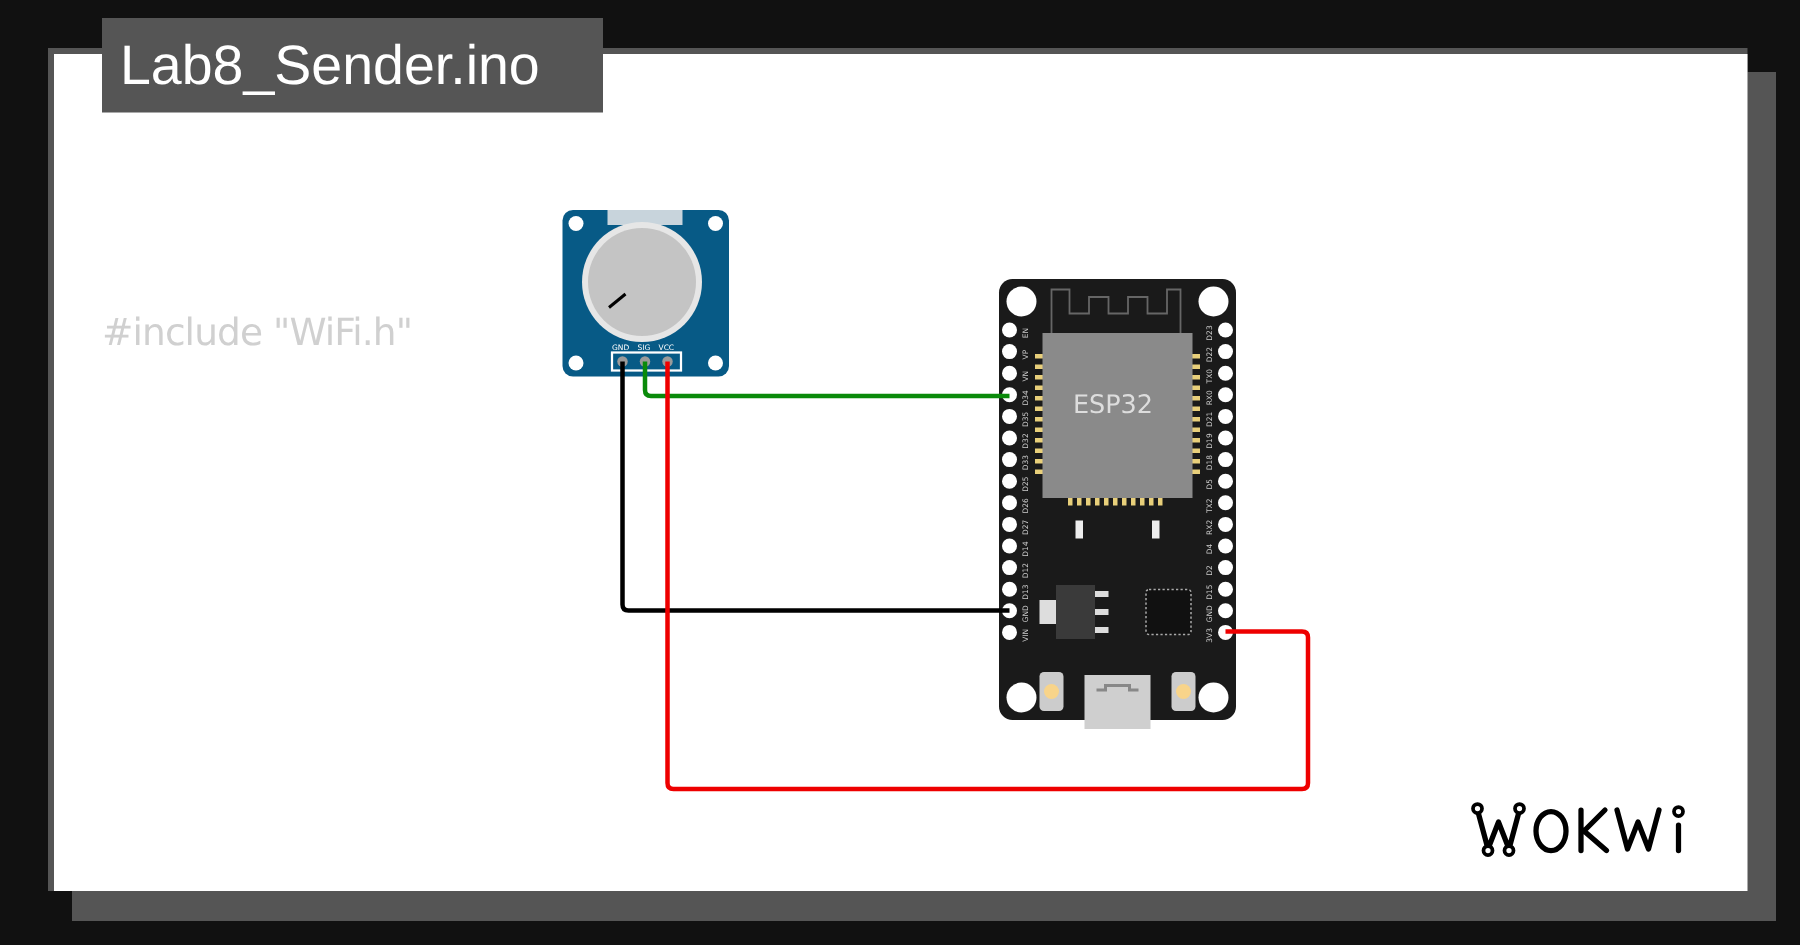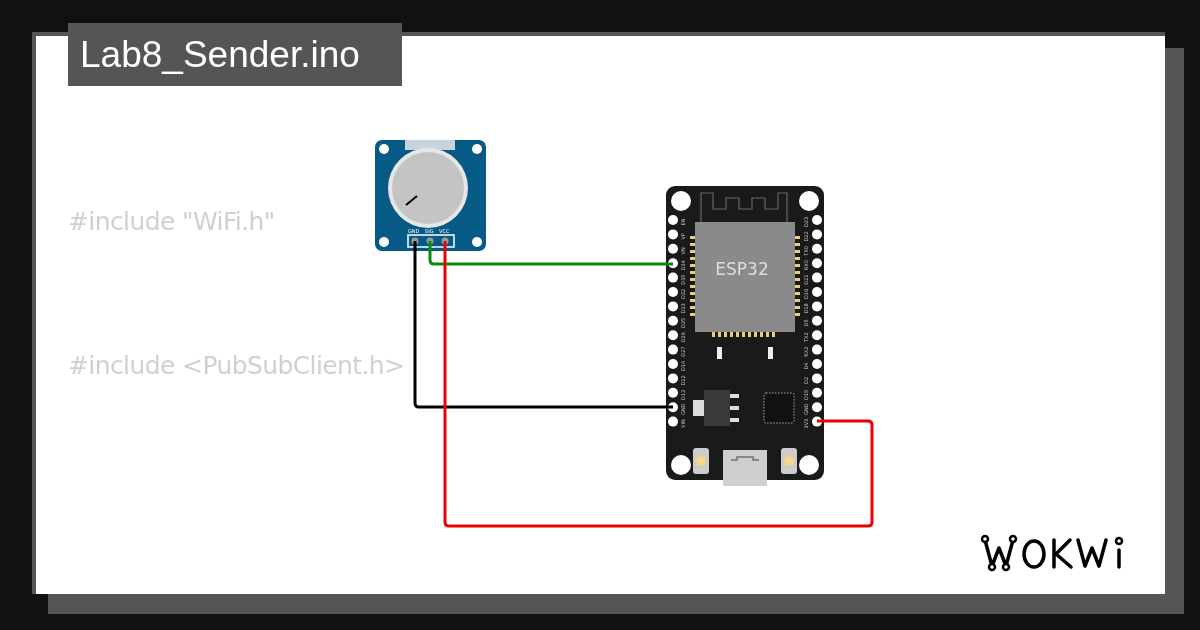--- a/index.html
+++ b/index.html
@@ -1,34 +1,33 @@
 <!DOCTYPE html>
 <html><head>
 <meta charset="utf-8">
 <style>
   html, body { margin:0; padding:0; }
   body { width:1200px; height:630px; background:#111111; position:relative; overflow:hidden; font-family:"DejaVu Sans", sans-serif; }
   .shadow { position:absolute; left:48px; top:48px; width:1136px; height:566px; background:#555555; }
   .card { position:absolute; left:32px; top:32px; width:1133px; height:562px; background:#555555; }
   .card-inner { position:absolute; left:4px; top:4px; right:0; bottom:0; background:#ffffff; overflow:hidden; }
-  .title-tab { position:absolute; left:68px; top:12px; height:63px; padding:0 12px; background:#555555; color:#ffffff; font-family:"Liberation Sans", sans-serif; font-size:37px; line-height:63px; box-sizing:border-box; width:334px;margin-top:11px; }
+  .title-tab { position:absolute; left:68px; top:12px; height:63px; padding:0 12px; background:#555555; color:#ffffff; font-family:"Liberation Sans", sans-serif; font-size:37px; line-height:63px; box-sizing:border-box; width:334px; }
   .code { position:absolute; left:32px; top:66px; margin:0; font-family:"DejaVu Sans", sans-serif; font-size:25px; line-height:48px; color:#d0d0d0; white-space:pre; letter-spacing:-0.6px; }
   .code-line { display:block; height:48px; }
   .circuit { position:absolute; left:0; top:0; width:1200px; height:630px; }
   .logo { position:absolute; left:978px; top:530px; }
 </style>
 </head>
 <body>
 
 <div class="shadow"></div>
 <div class="card">
   <div class="card-inner">
     <div class="code">
       <span class="code-line">#include "WiFi.h"</span>
-      <span class="code-line">#include &lt;PubSubClient.h&gt;</span>
       <span class="code-line"></span>
       
       
       
       
       
       
       
       
     </div>

